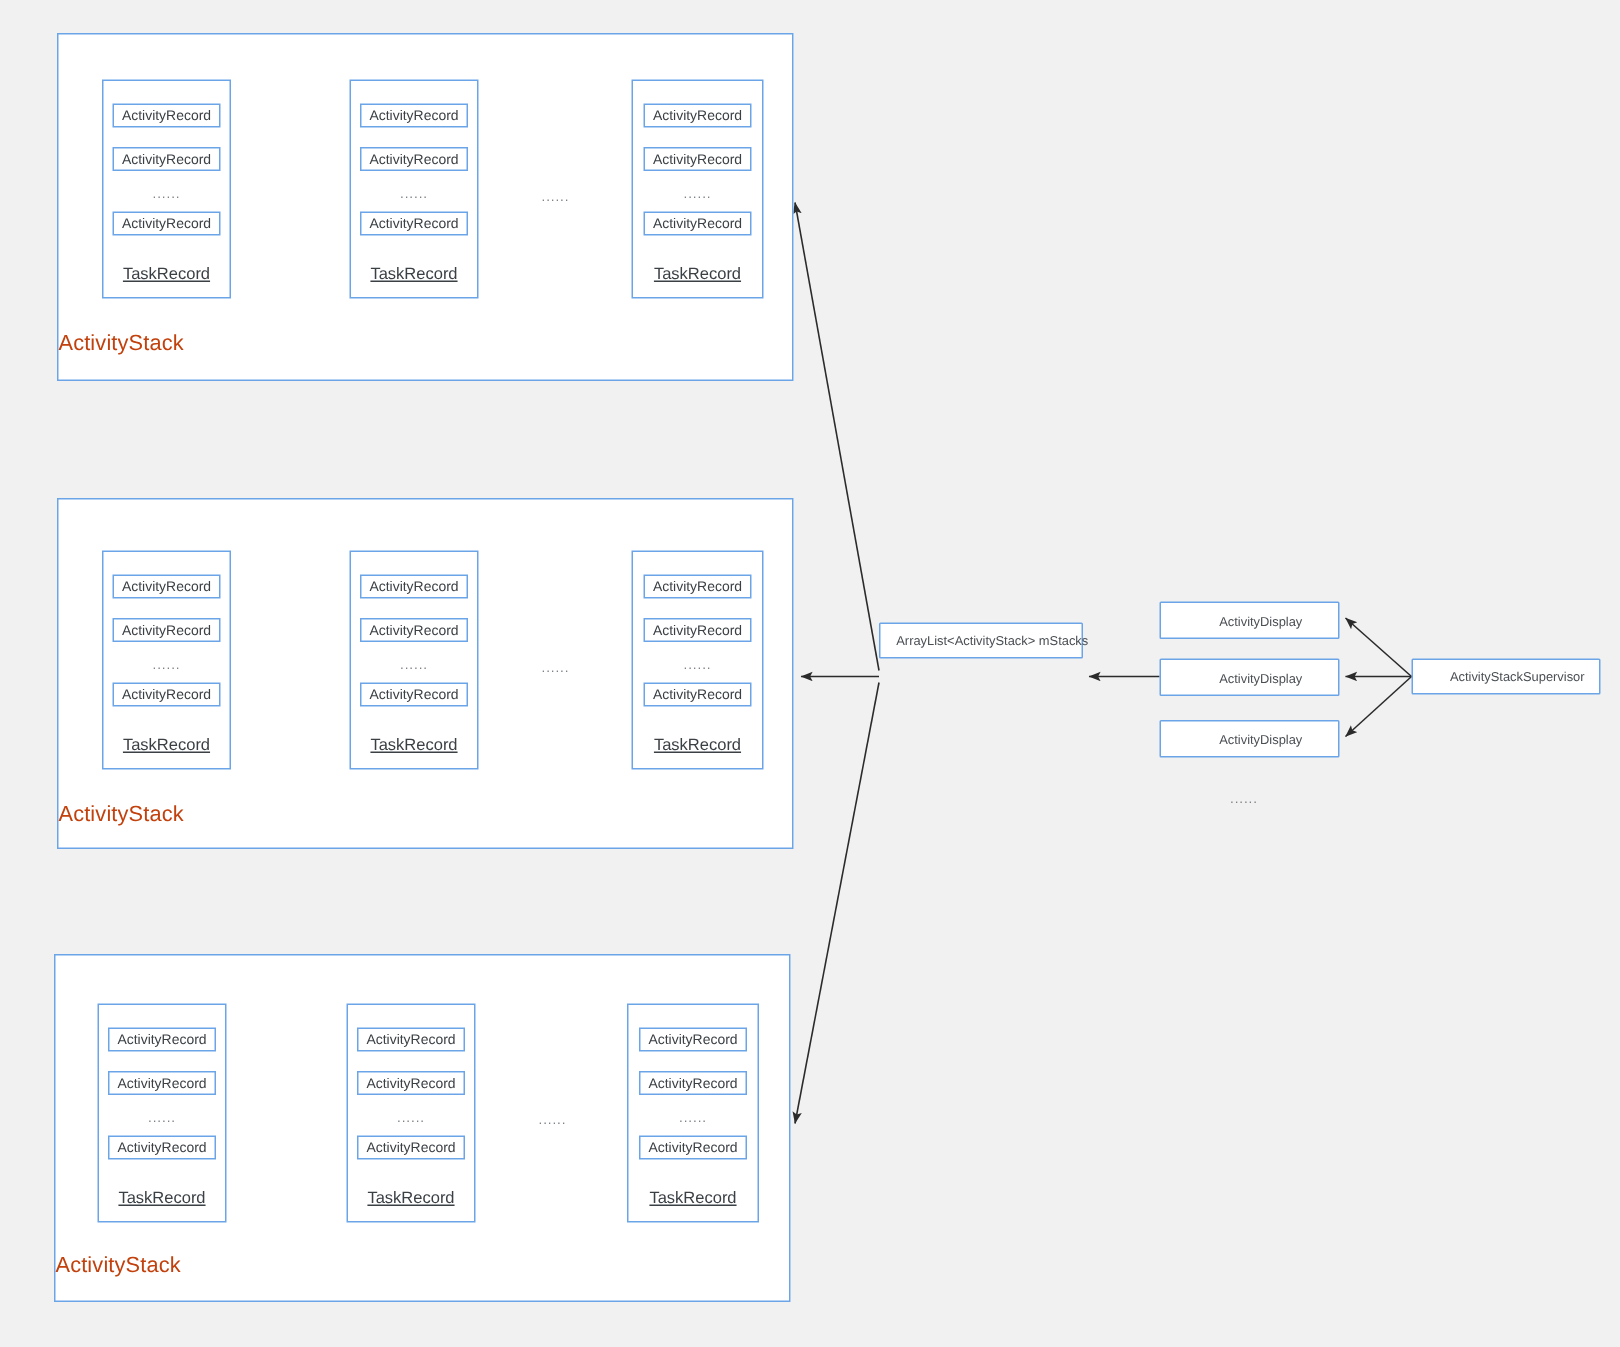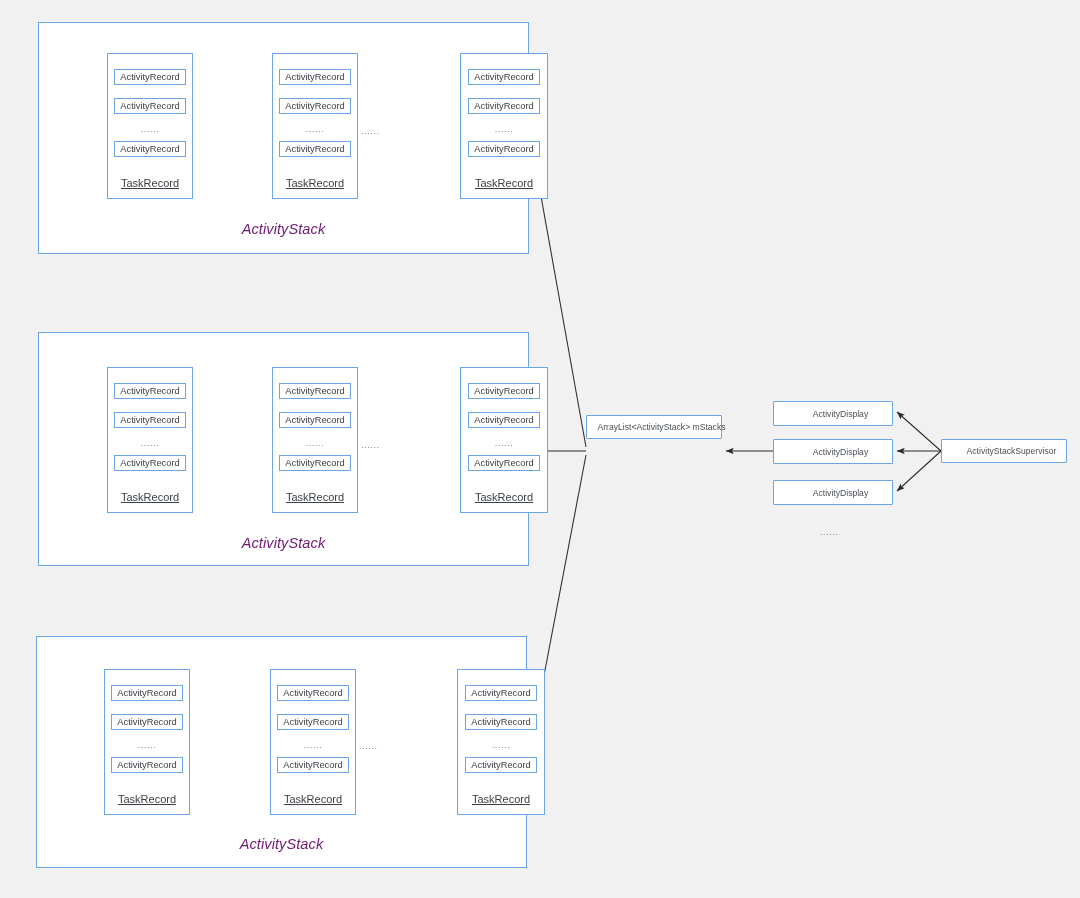--- a/index.html
+++ b/index.html
@@ -28,37 +28,35 @@
     position: absolute;
     background: #ffffff;
     border: 1px solid #6ba5e8;
     box-sizing: border-box;
   }
 
   .stack-label {
     position: absolute;
     left: 0;
     width: 100%;
-    text-align: center;
+    text-align: left;
     font-size: 14.5px;
-    color: #701a75;
+    color: #c2410c;
     letter-spacing: 0.1px;
-    font-style: italic;
   }
 
   
   .task-col {
     position: absolute;
     background: #ffffff;
     border: 1px solid #6ba5e8;
     box-sizing: border-box;
     display: flex;
     flex-direction: column;
     align-items: center;
-    margin-left: 39px;
   }
 
   .activity-record {
     position: absolute;
     left: 50%;
     transform: translateX(-50%);
     width: 72px;
     height: 16px;
     line-height: 15px;
     text-align: center;

